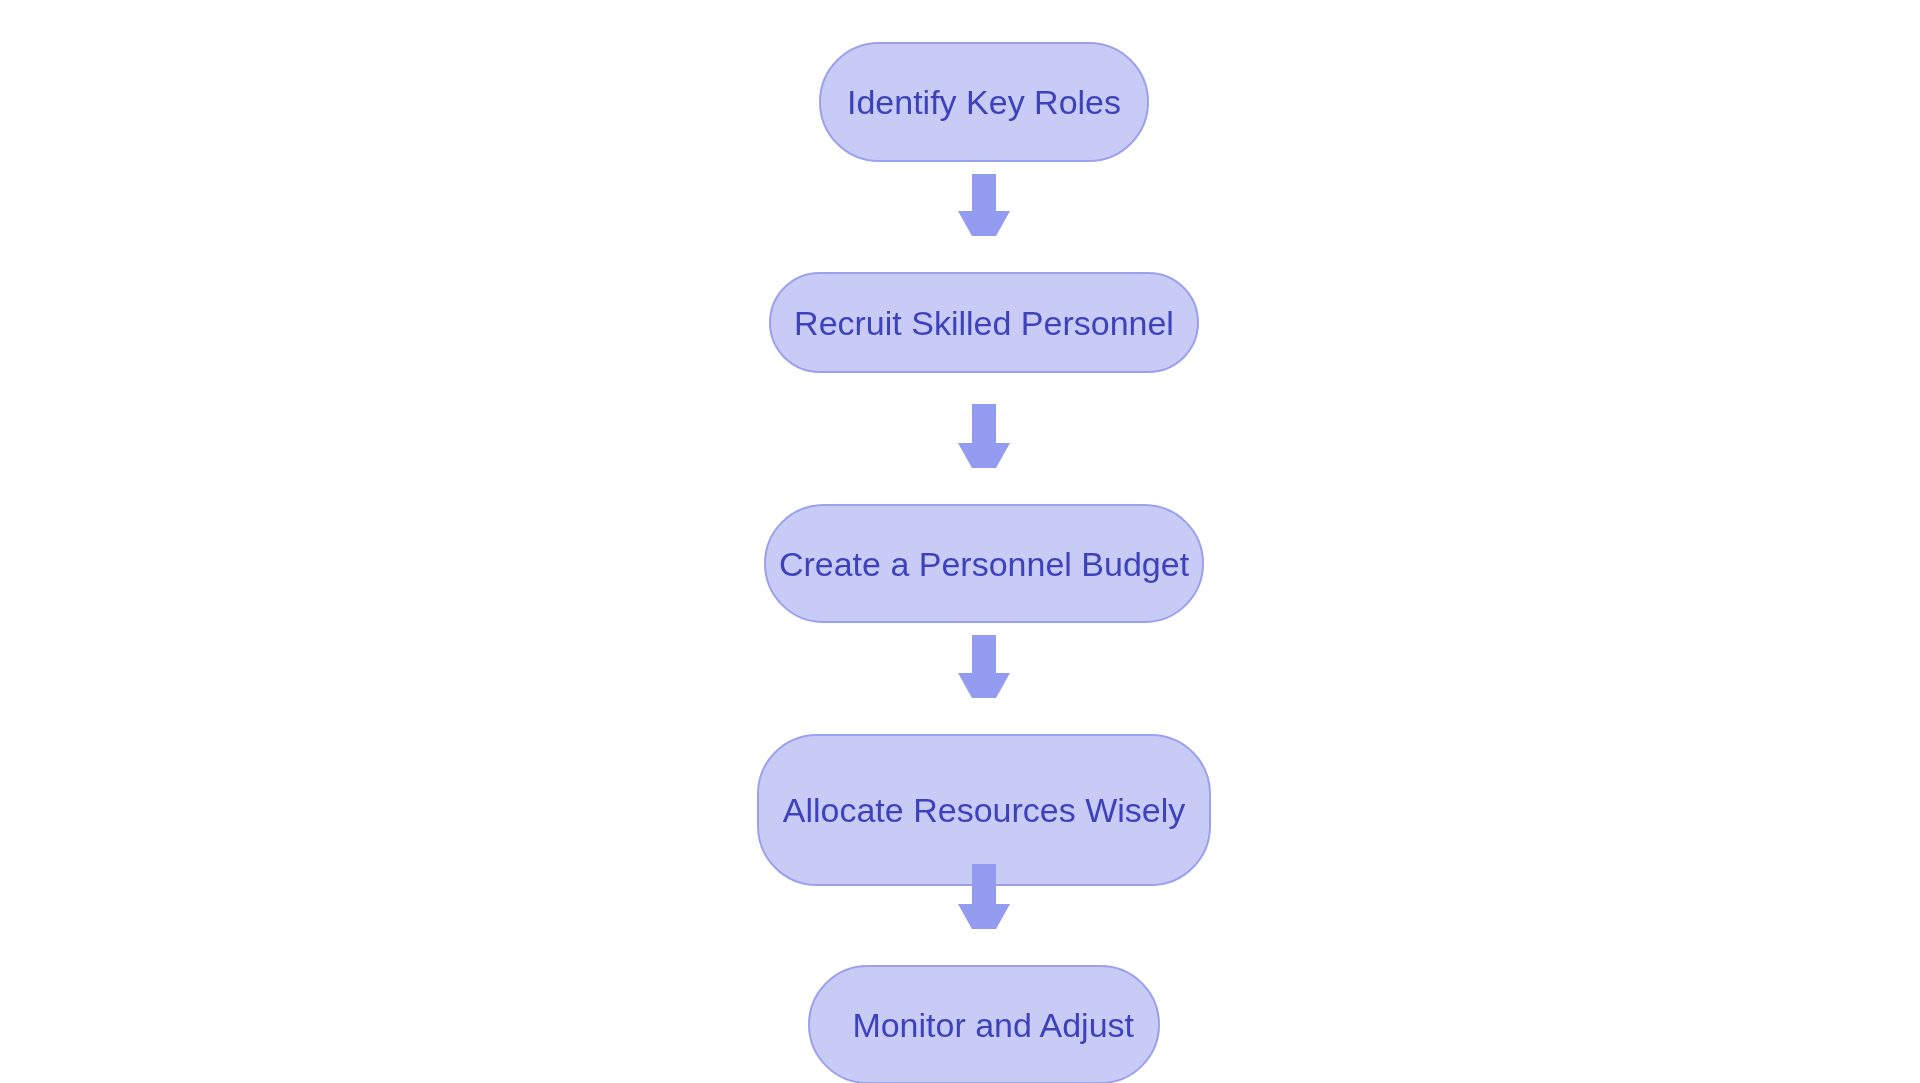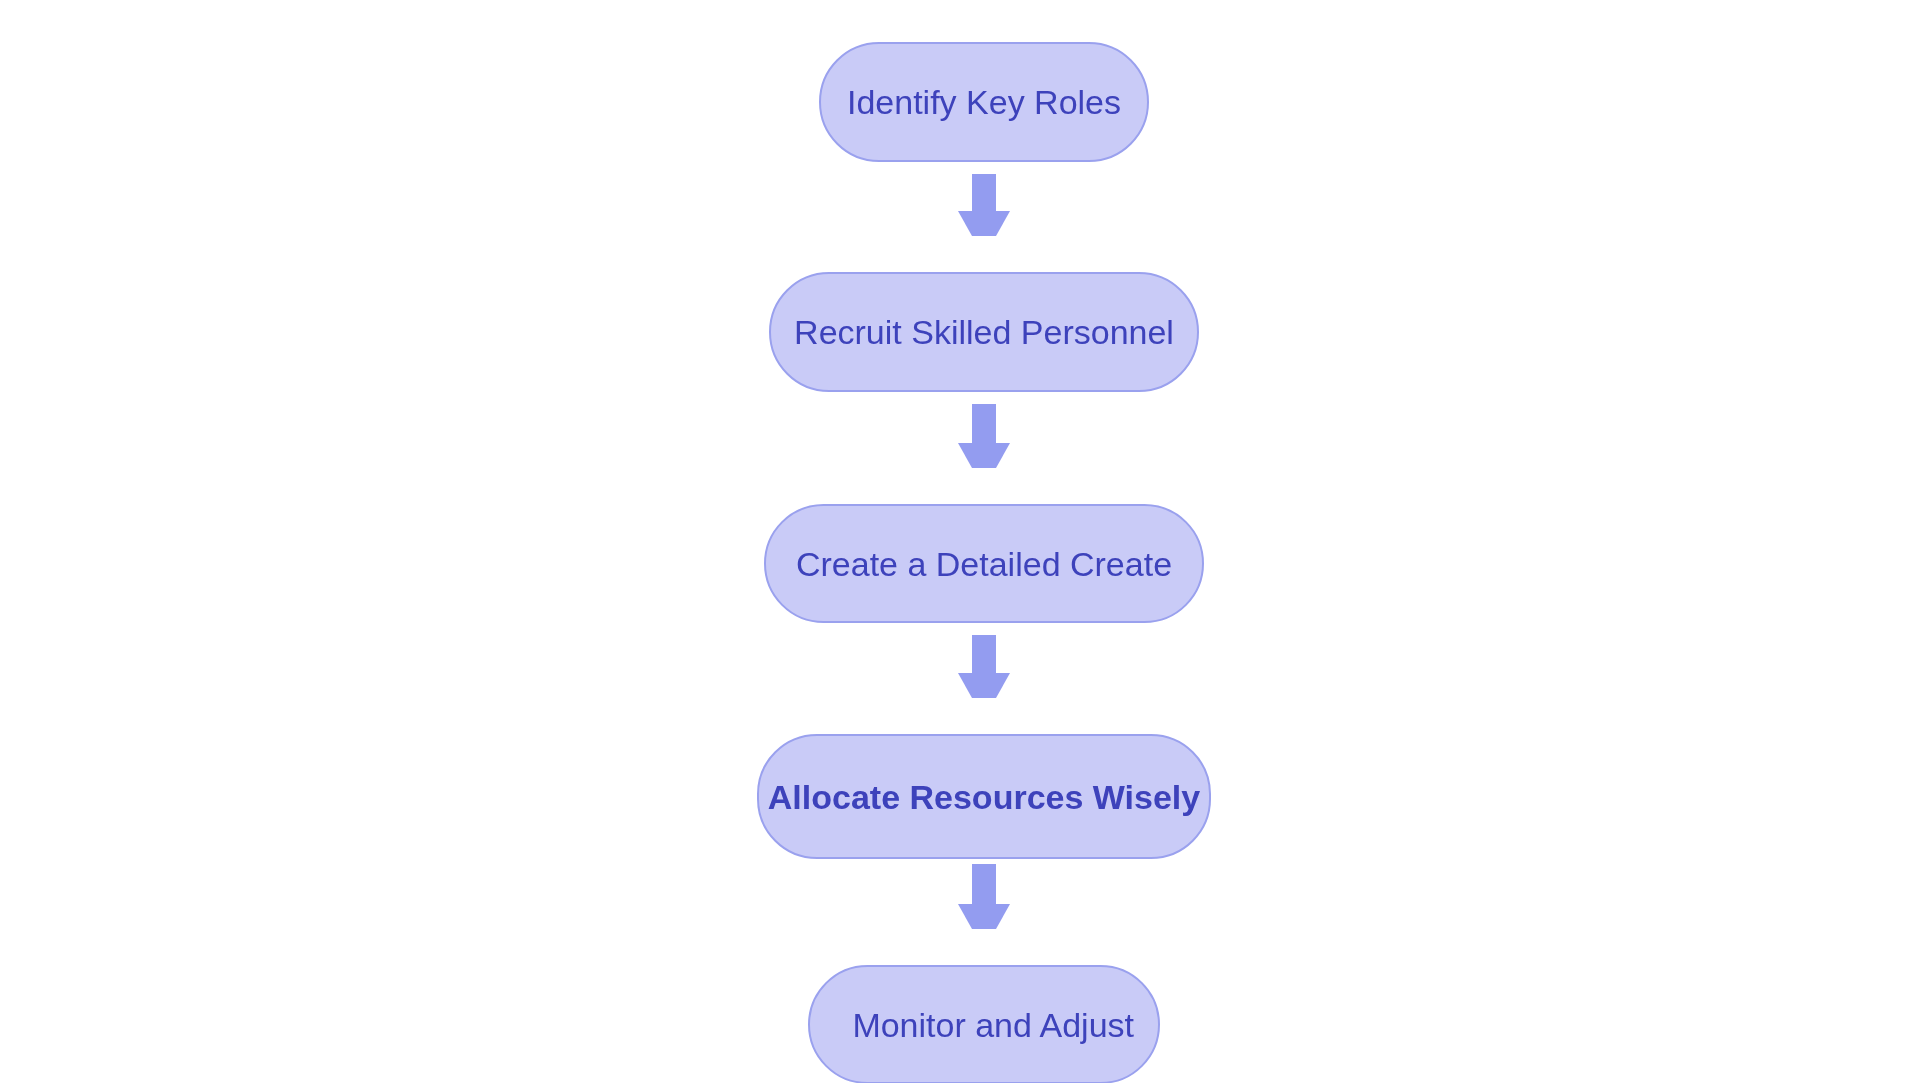--- a/index.html
+++ b/index.html
@@ -27,23 +27,23 @@
     background: var(--node-fill);
     border: 2px solid var(--node-border);
     border-radius: 60px;
     color: var(--node-text);
     font-size: 34px;
     line-height: 1;
     text-align: center;
     white-space: nowrap;
   }
   .n1 { left: 795px; top: 18px;  width: 330px; height: 120px; }
-  .n2 { left: 745px; top: 248px; width: 430px; height: 120px; align-items: center; }
+  .n2 { left: 745px; top: 248px; width: 430px; height: 101px; align-items: center; }
   .n3 { left: 740px; top: 480px; width: 440px; height: 119px; }
-  .n4 { left: 733px; top: 710px; width: 454px; height: 125px; font-weight: bold; }
+  .n4 { left: 733px; top: 710px; width: 454px; height: 152px; }
   .n5 { left: 784px; top: 941px; width: 352px; height: 119px; justify-content: flex-end; }
 
   .arrow {
     position: absolute;
     left: 946px;            
     width: 28px;
     display: flex;
     flex-direction: column;
     align-items: center;
   }
@@ -82,21 +82,21 @@
   <div class="node n2">
     <span>Recruit Skilled Personnel</span>
   </div>
 
   <div class="arrow a2">
     <div class="shaft"></div>
     <div class="head"></div>
   </div>
 
   <div class="node n3">
-    <span>Create a Detailed Create</span>
+    <span>Create a Personnel Budget</span>
   </div>
 
   <div class="arrow a3">
     <div class="shaft"></div>
     <div class="head"></div>
   </div>
 
   <div class="node n4">
     <span>Allocate Resources Wisely</span>
   </div>

